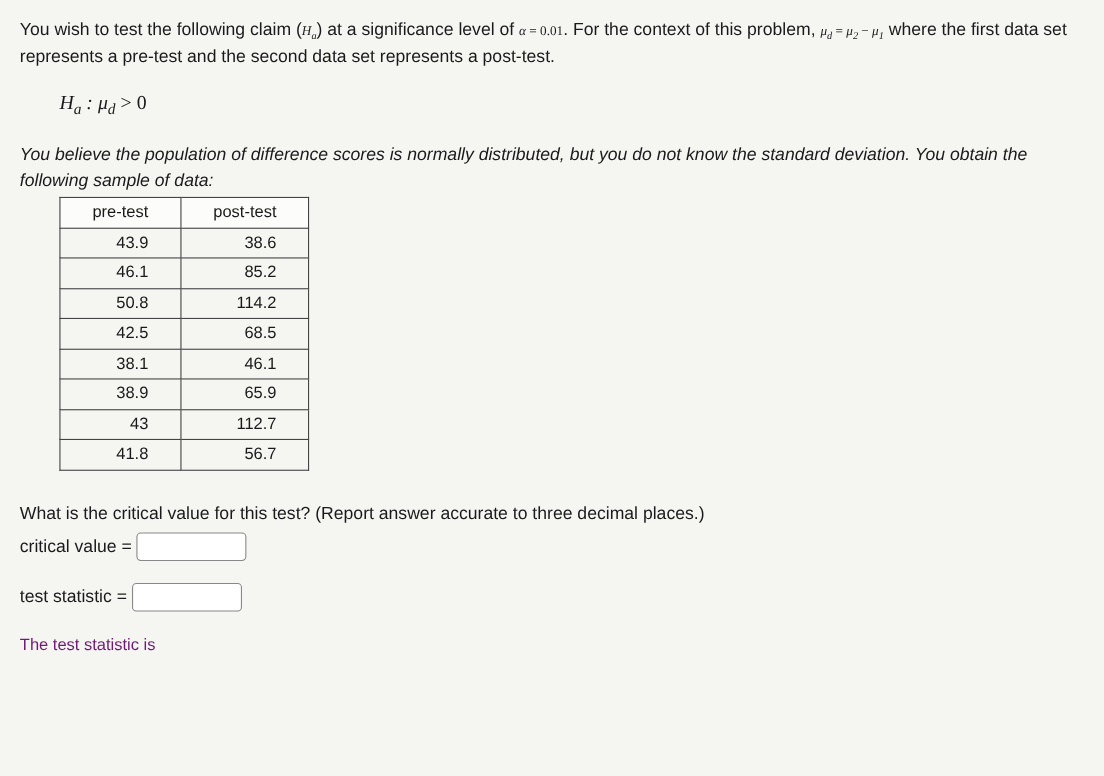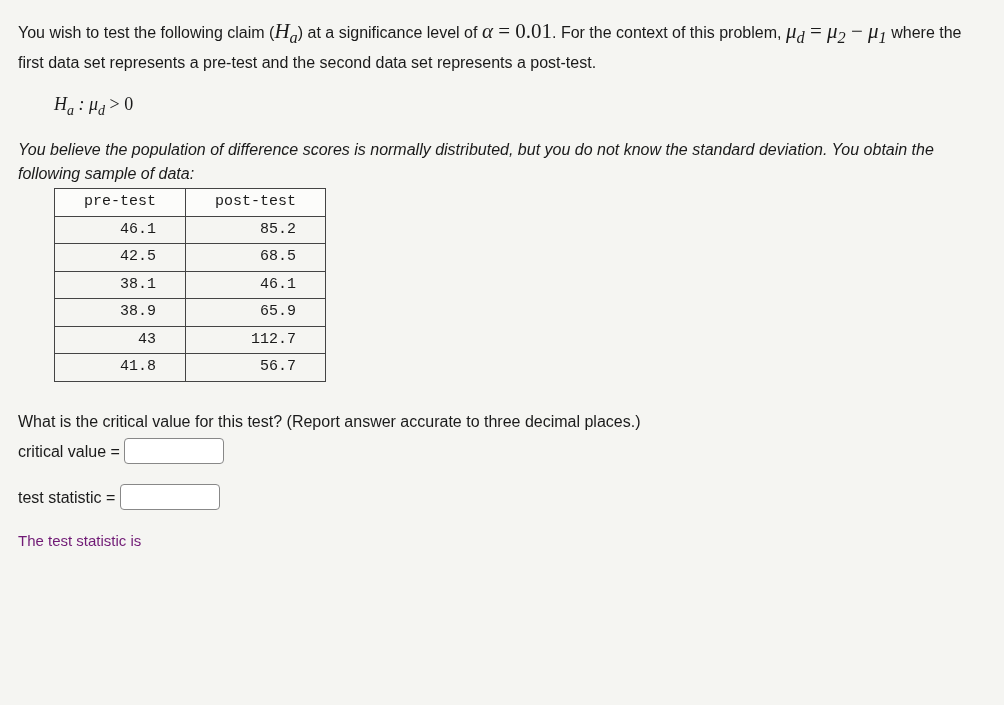--- a/index.html
+++ b/index.html
@@ -44,21 +44,20 @@
       margin-top: 2px;
       margin-bottom: 28px;
     }
     table.data-table th,
     table.data-table td {
       border: 1px solid #444;
       padding: 2px 29px;
       text-align: right;
       font-size: 15px;
       min-width: 90px;
-      font-family: Liberation Mono, monospace;
     }
     table.data-table th {
       font-weight: normal;
       text-align: center;
       background: #fcfcfa;
     }
     .question-block {
       margin-bottom: 20px;
     }
     .input-line {
@@ -73,21 +72,21 @@
       padding: 2px 6px;
       background: #fff;
     }
     .cutoff {
       color: #701a75;
       font-size: 15px;
       margin-top: 10px;
     }
     .inline-math {
       font-family: 'Times New Roman', serif;
-      font-size: 21px;
+      font-size: 12px;
       text-align: right;
     }
   </style>
 </head>
 <body>
 
 <div class="problem-text">
   <span>You wish to test the following claim (</span><span class="inline-math"><span class="math-ital">H</span><span class="sub">a</span></span><span>) at a significance level of </span><span class="inline-math"><span class="math-ital">α</span><span> = </span><span>0.01</span></span><span>. For the context of this problem, </span><span class="inline-math"><span class="math-ital">μ</span><span class="sub">d</span><span> = </span><span class="math-ital">μ</span><span class="sub">2</span><span> − </span><span class="math-ital">μ</span><span class="sub">1</span></span><span> where the first data set represents a pre-test and the second data set represents a post-test.</span>
 </div>
 
@@ -101,22 +100,30 @@
 
 <table class="data-table">
   <thead>
     <tr>
       <th>pre-test</th>
       <th>post-test</th>
     </tr>
   </thead>
   <tbody>
     <tr>
+        <td>43.9</td>
+        <td>38.6</td>
+      </tr>
+    <tr>
         <td>46.1</td>
         <td>85.2</td>
+      </tr>
+    <tr>
+        <td>50.8</td>
+        <td>114.2</td>
       </tr>
     <tr>
         <td>42.5</td>
         <td>68.5</td>
       </tr>
     <tr>
         <td>38.1</td>
         <td>46.1</td>
       </tr>
     <tr>

